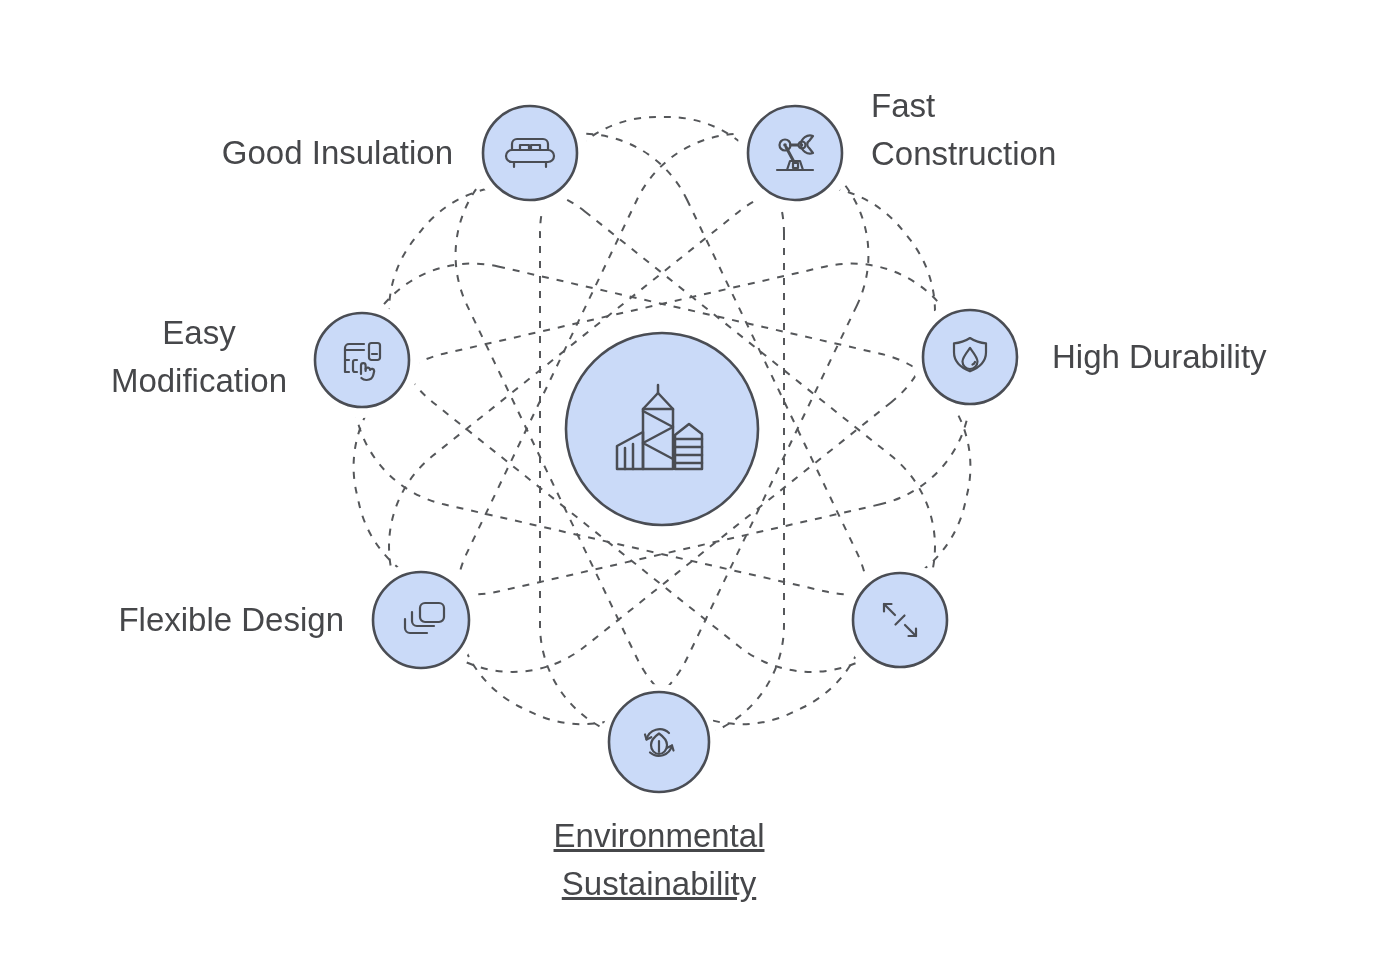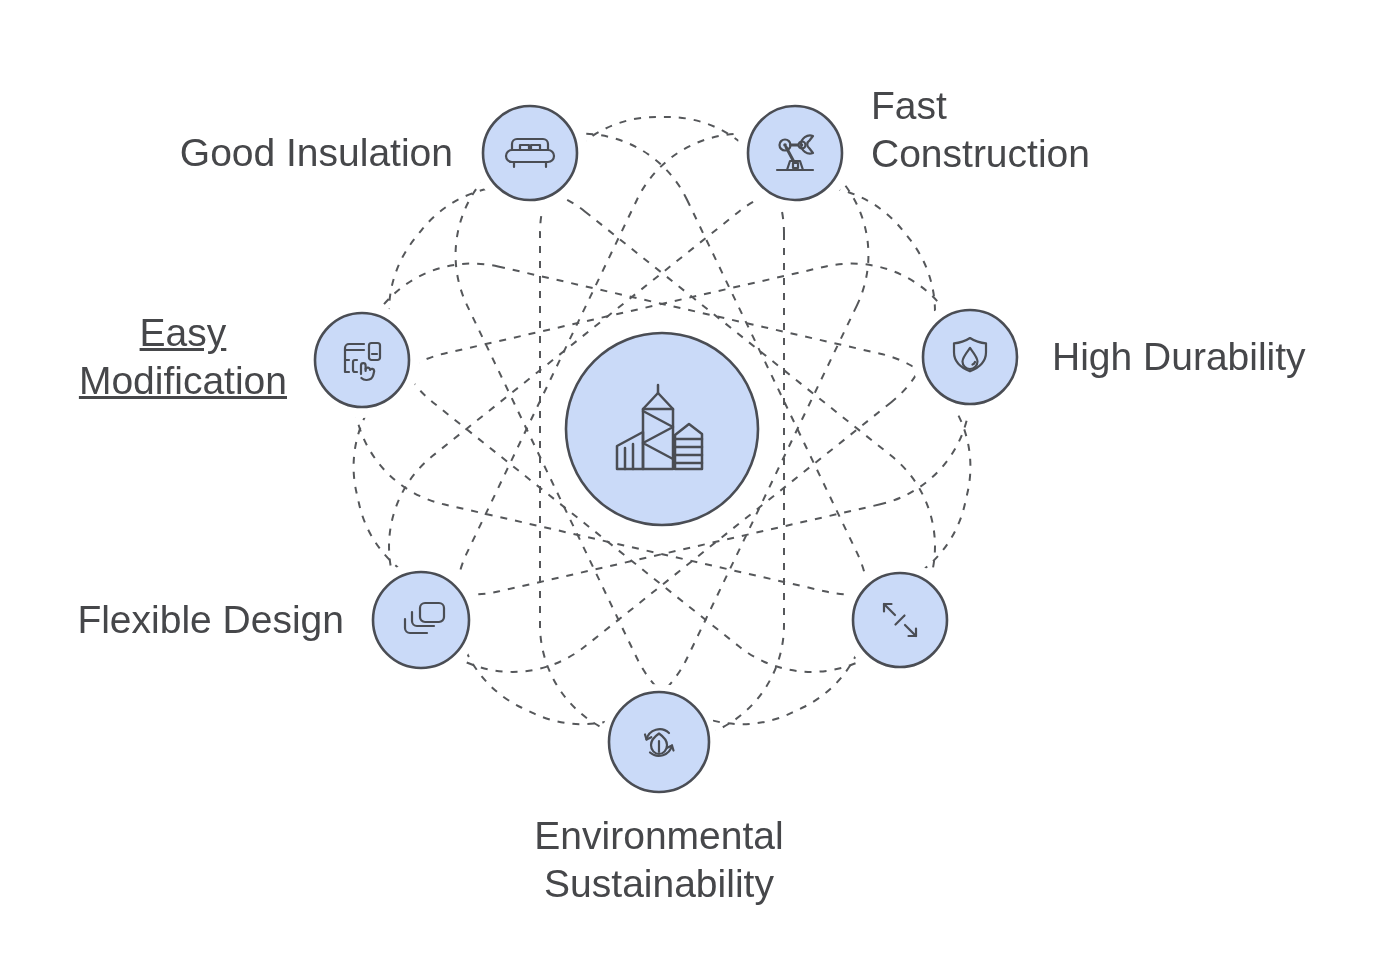--- a/index.html
+++ b/index.html
@@ -6,21 +6,21 @@
   .canvas{
     position:relative;
     width:1382px;height:958px;
     background:#ffffff;
     font-family:"Liberation Sans", sans-serif;
     overflow:hidden;
   }
   .diagram-svg{position:absolute;left:0;top:0;}
   .node-label{
     position:absolute;
-    font-size:39px;
+    font-size:33px;
     line-height:48px;
     color:#46474a;
     white-space:pre-line;
     transform:translateY(-50%);
   }
   .align-right{text-align:center;}
   .align-left{text-align:left;}
   .align-center{text-align:center;transform:translate(-50%,-50%);}
   .orbit{fill:none;stroke:#55575a;stroke-width:2;stroke-dasharray:7 8;}
   .halo{fill:#ffffff;stroke:none;}
@@ -150,20 +150,20 @@
         <path d="M-12.5,-2.5 l-1.5,-5 M-12.5,-2.5 l4.8,-2.3"></path>
         <path d="M-9,10.5 A13.5,13.5 0 0 0 13,3.5"></path>
         <path d="M13,3.5 l1.5,5 M13,3.5 l-4.8,2.3"></path>
       </g>
     </g>
   </svg>
 
   <div class="node-label align-right" style="right:929px;  top:153px;">Good Insulation</div>
   <div class="node-label align-left" style="left:871px;   top:130px;">Fast
 Construction</div>
-  <div class="node-label align-right" style="right:1095px; top:357px;text-decoration:underline;">Easy
+  <div class="node-label align-right" style="right:1095px; top:357px;">Easy
 Modification</div>
   <div class="node-label align-left" style="left:1052px;  top:357px;">High Durability</div>
   <div class="node-label align-right" style="right:1038px; top:620px;">Flexible Design</div>
-  <div class="node-label align-center" style="left:659px;   top:860px;">Environmental
+  <div class="node-label align-center" style="left:659px;   top:860px;text-decoration:underline;">Environmental
 Sustainability</div>
 
 </div>
 
 </body></html>

